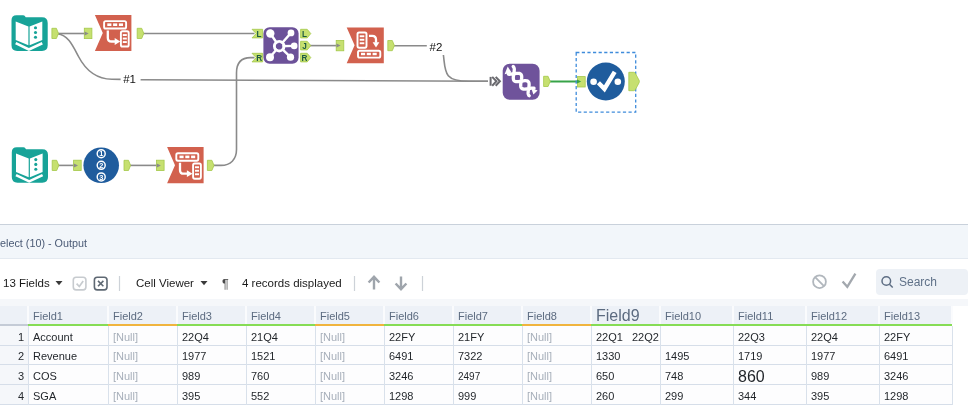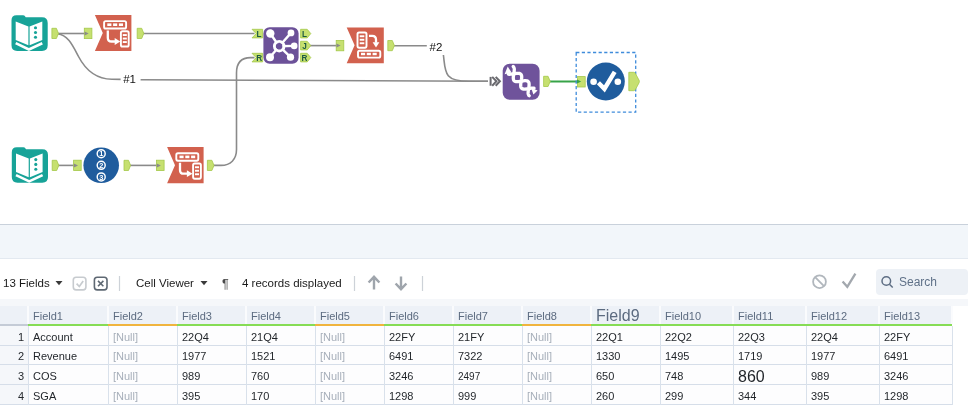--- a/index.html
+++ b/index.html
@@ -125,20 +125,21 @@
       <circle cx="101.2" cy="165.3" r="4.0" fill="none" stroke="#fff" stroke-width="1.45"></circle>
       <text x="101.2" y="167.9" font-size="7.4" font-weight="bold" fill="#fff" text-anchor="middle">2</text>
       <circle cx="101.2" cy="176.9" r="4.0" fill="none" stroke="#fff" stroke-width="1.45"></circle>
       <text x="101.2" y="179.5" font-size="7.4" font-weight="bold" fill="#fff" text-anchor="middle">3</text>
       <rect x="73.6" y="160.20000000000002" width="7.6" height="10.4" fill="#C6E070" stroke="#A4C84A" stroke-width="0.8"></rect>
       <path d="M73.89999999999999,163.4 L78.0,165.4 L73.89999999999999,167.4 Z" fill="#8A8A8A"></path>
       <path d="M124.0,160.3 L128.488,160.3 L130.6,165.4 L128.488,170.5 L124.0,170.5 Z" fill="#C6E070" stroke="#A4C84A" stroke-width="0.8"></path>
     </svg>
 <div style="position:absolute;left:0;top:224px;width:968px;height:1.2px;background:#C9D1DB"></div>
 <div style="position:absolute;left:0;top:225.2px;width:968px;height:34.3px;background:#F2F6FA;border-bottom:1px solid #E3E9F0;box-sizing:border-box"></div>
+<div style="position:absolute;left:0;top:237.3px;width:300px;height:14px;font-size:10.8px;color:#4A5A75">elect (10) - Output</div>
 <div style="position:absolute;left:0;top:259.5px;width:968px;height:41.5px;background:#FFFFFF"></div>
 <div style="position:absolute;left:0;top:299px;width:968px;height:6.5px;background:#F5F7FA"></div>
 <svg width="968" height="46" viewBox="0 256 968 46" style="position:absolute;left:0;top:256px">
       <text x="3" y="287" font-size="11.5" fill="#1A1A1A">13 Fields</text>
       <path d="M55.5,281 L62.5,281 L59,285.2 Z" fill="#3A3A3A"></path>
       <rect x="73.3" y="277.3" width="12.6" height="12.6" rx="2.8" fill="none" stroke="#C7CBCF" stroke-width="1.6"></rect>
       <path d="M76.6,283.7 L79.3,286.5 L83.2,280.9" stroke="#C7CBCF" stroke-width="1.7" fill="none"></path>
       <rect x="94.4" y="277.3" width="12.6" height="12.6" rx="2.8" fill="none" stroke="#5E6873" stroke-width="1.6"></rect>
       <path d="M98.0,280.9 L103.4,286.3 M103.4,280.9 L98.0,286.3" stroke="#5E6873" stroke-width="1.6" fill="none"></path>
       <line x1="119.5" y1="276" x2="119.5" y2="291" stroke="#CDD2D8" stroke-width="1.2"></line>
@@ -209,21 +210,21 @@
     <div style="position:absolute;left:0;top:327.7px;width:24px;height:19.6px;line-height:19.6px;font-size:11px;color:#24282D;text-align:right">1</div>
     <div style="position:absolute;left:33px;top:327.7px;width:75px;height:19.6px;line-height:19.6px;font-size:11px;color:#1F2328">Account</div>
     <div style="position:absolute;left:113px;top:327.7px;width:64px;height:19.6px;line-height:19.6px;font-size:11px;color:#A7AFBA">[Null]</div>
     <div style="position:absolute;left:182px;top:327.7px;width:64px;height:19.6px;line-height:19.6px;font-size:11px;color:#1F2328">22Q4</div>
     <div style="position:absolute;left:251px;top:327.7px;width:64px;height:19.6px;line-height:19.6px;font-size:11px;color:#1F2328">21Q4</div>
     <div style="position:absolute;left:320px;top:327.7px;width:64px;height:19.6px;line-height:19.6px;font-size:11px;color:#A7AFBA">[Null]</div>
     <div style="position:absolute;left:389px;top:327.7px;width:64px;height:19.6px;line-height:19.6px;font-size:11px;color:#1F2328">22FY</div>
     <div style="position:absolute;left:458px;top:327.7px;width:64px;height:19.6px;line-height:19.6px;font-size:11px;color:#1F2328">21FY</div>
     <div style="position:absolute;left:527px;top:327.7px;width:64px;height:19.6px;line-height:19.6px;font-size:11px;color:#A7AFBA">[Null]</div>
     <div style="position:absolute;left:596px;top:327.7px;width:64px;height:19.6px;line-height:19.6px;font-size:11px;color:#1F2328">22Q1</div>
-    <div style="position:absolute;left:665px;top:327.7px;width:68px;height:19.6px;line-height:19.6px;font-size:11px;color:#1F2328">22Q2</div>
+    <div style="position:absolute;left:632px;top:327.7px;width:68px;height:19.6px;line-height:19.6px;font-size:11px;color:#1F2328">22Q2</div>
     <div style="position:absolute;left:738px;top:327.7px;width:68px;height:19.6px;line-height:19.6px;font-size:11px;color:#1F2328">22Q3</div>
     <div style="position:absolute;left:811px;top:327.7px;width:68px;height:19.6px;line-height:19.6px;font-size:11px;color:#1F2328">22Q4</div>
     <div style="position:absolute;left:884px;top:327.7px;width:68px;height:19.6px;line-height:19.6px;font-size:11px;color:#1F2328">22FY</div>
     <div style="position:absolute;left:0;top:347.3px;width:24px;height:19.6px;line-height:19.6px;font-size:11px;color:#24282D;text-align:right">2</div>
     <div style="position:absolute;left:33px;top:347.3px;width:75px;height:19.6px;line-height:19.6px;font-size:11px;color:#1F2328">Revenue</div>
     <div style="position:absolute;left:113px;top:347.3px;width:64px;height:19.6px;line-height:19.6px;font-size:11px;color:#A7AFBA">[Null]</div>
     <div style="position:absolute;left:182px;top:347.3px;width:64px;height:19.6px;line-height:19.6px;font-size:11px;color:#1F2328">1977</div>
     <div style="position:absolute;left:251px;top:347.3px;width:64px;height:19.6px;line-height:19.6px;font-size:11px;color:#1F2328">1521</div>
     <div style="position:absolute;left:320px;top:347.3px;width:64px;height:19.6px;line-height:19.6px;font-size:11px;color:#A7AFBA">[Null]</div>
     <div style="position:absolute;left:389px;top:347.3px;width:64px;height:19.6px;line-height:19.6px;font-size:11px;color:#1F2328">6491</div>
@@ -245,21 +246,21 @@
     <div style="position:absolute;left:527px;top:366.90000000000003px;width:64px;height:19.6px;line-height:19.6px;font-size:11px;color:#A7AFBA">[Null]</div>
     <div style="position:absolute;left:596px;top:366.90000000000003px;width:64px;height:19.6px;line-height:19.6px;font-size:11px;color:#1F2328">650</div>
     <div style="position:absolute;left:665px;top:366.90000000000003px;width:68px;height:19.6px;line-height:19.6px;font-size:11px;color:#1F2328">748</div>
     <div style="position:absolute;left:738px;top:366.90000000000003px;width:68px;height:19.6px;line-height:19.6px;font-size:16px;color:#1F2328">860</div>
     <div style="position:absolute;left:811px;top:366.90000000000003px;width:68px;height:19.6px;line-height:19.6px;font-size:11px;color:#1F2328">989</div>
     <div style="position:absolute;left:884px;top:366.90000000000003px;width:68px;height:19.6px;line-height:19.6px;font-size:11px;color:#1F2328">3246</div>
     <div style="position:absolute;left:0;top:386.50000000000006px;width:24px;height:19.6px;line-height:19.6px;font-size:11px;color:#24282D;text-align:right">4</div>
     <div style="position:absolute;left:33px;top:386.50000000000006px;width:75px;height:19.6px;line-height:19.6px;font-size:11px;color:#1F2328">SGA</div>
     <div style="position:absolute;left:113px;top:386.50000000000006px;width:64px;height:19.6px;line-height:19.6px;font-size:11px;color:#A7AFBA">[Null]</div>
     <div style="position:absolute;left:182px;top:386.50000000000006px;width:64px;height:19.6px;line-height:19.6px;font-size:11px;color:#1F2328">395</div>
-    <div style="position:absolute;left:251px;top:386.50000000000006px;width:64px;height:19.6px;line-height:19.6px;font-size:11px;color:#1F2328">170</div>
+    <div style="position:absolute;left:251px;top:386.50000000000006px;width:64px;height:19.6px;line-height:19.6px;font-size:11px;color:#1F2328">552</div>
     <div style="position:absolute;left:320px;top:386.50000000000006px;width:64px;height:19.6px;line-height:19.6px;font-size:11px;color:#A7AFBA">[Null]</div>
     <div style="position:absolute;left:389px;top:386.50000000000006px;width:64px;height:19.6px;line-height:19.6px;font-size:11px;color:#1F2328">1298</div>
     <div style="position:absolute;left:458px;top:386.50000000000006px;width:64px;height:19.6px;line-height:19.6px;font-size:11px;color:#1F2328">999</div>
     <div style="position:absolute;left:527px;top:386.50000000000006px;width:64px;height:19.6px;line-height:19.6px;font-size:11px;color:#A7AFBA">[Null]</div>
     <div style="position:absolute;left:596px;top:386.50000000000006px;width:64px;height:19.6px;line-height:19.6px;font-size:11px;color:#1F2328">260</div>
     <div style="position:absolute;left:665px;top:386.50000000000006px;width:68px;height:19.6px;line-height:19.6px;font-size:11px;color:#1F2328">299</div>
     <div style="position:absolute;left:738px;top:386.50000000000006px;width:68px;height:19.6px;line-height:19.6px;font-size:11px;color:#1F2328">344</div>
     <div style="position:absolute;left:811px;top:386.50000000000006px;width:68px;height:19.6px;line-height:19.6px;font-size:11px;color:#1F2328">395</div>
     <div style="position:absolute;left:884px;top:386.50000000000006px;width:68px;height:19.6px;line-height:19.6px;font-size:11px;color:#1F2328">1298</div>
     <div style="position:absolute;left:27.5px;top:326.2px;width:1.2px;height:78.4px;background:#D9E1EB"></div>

